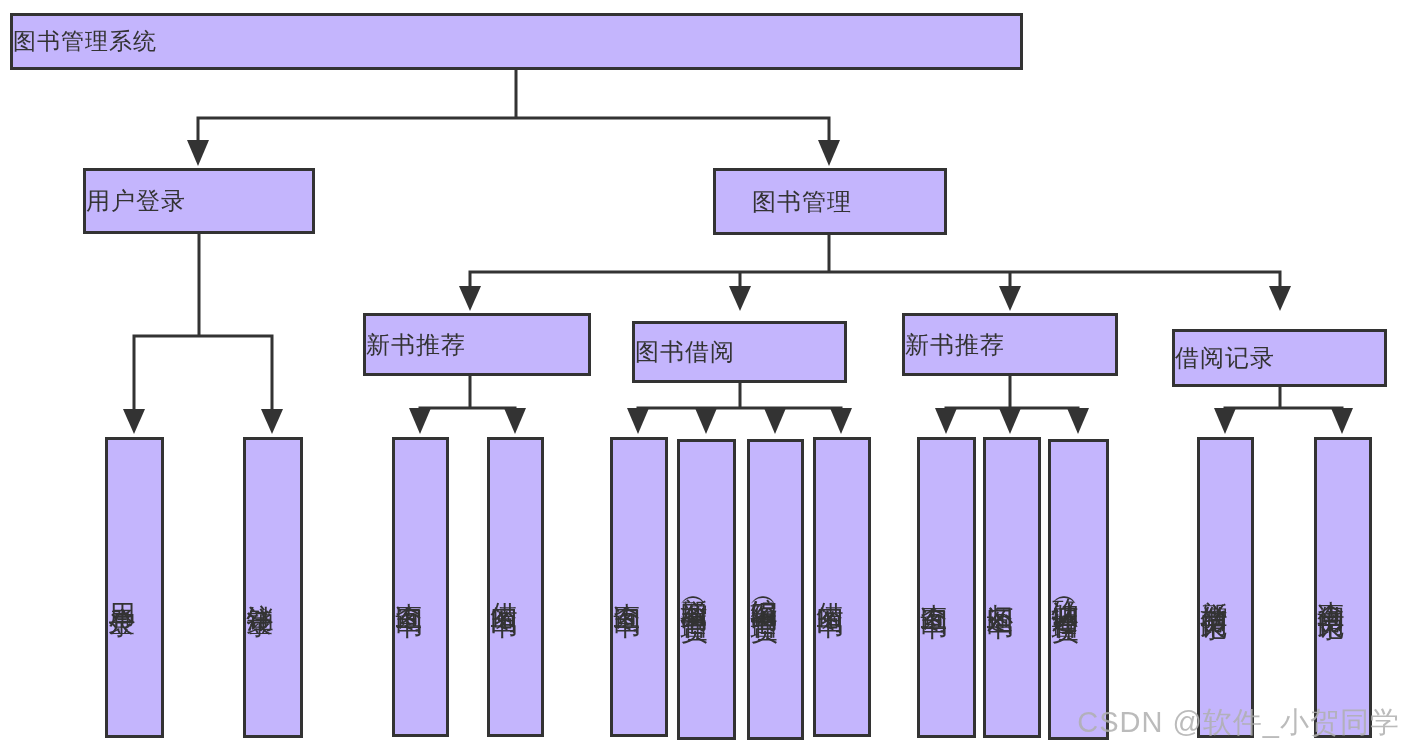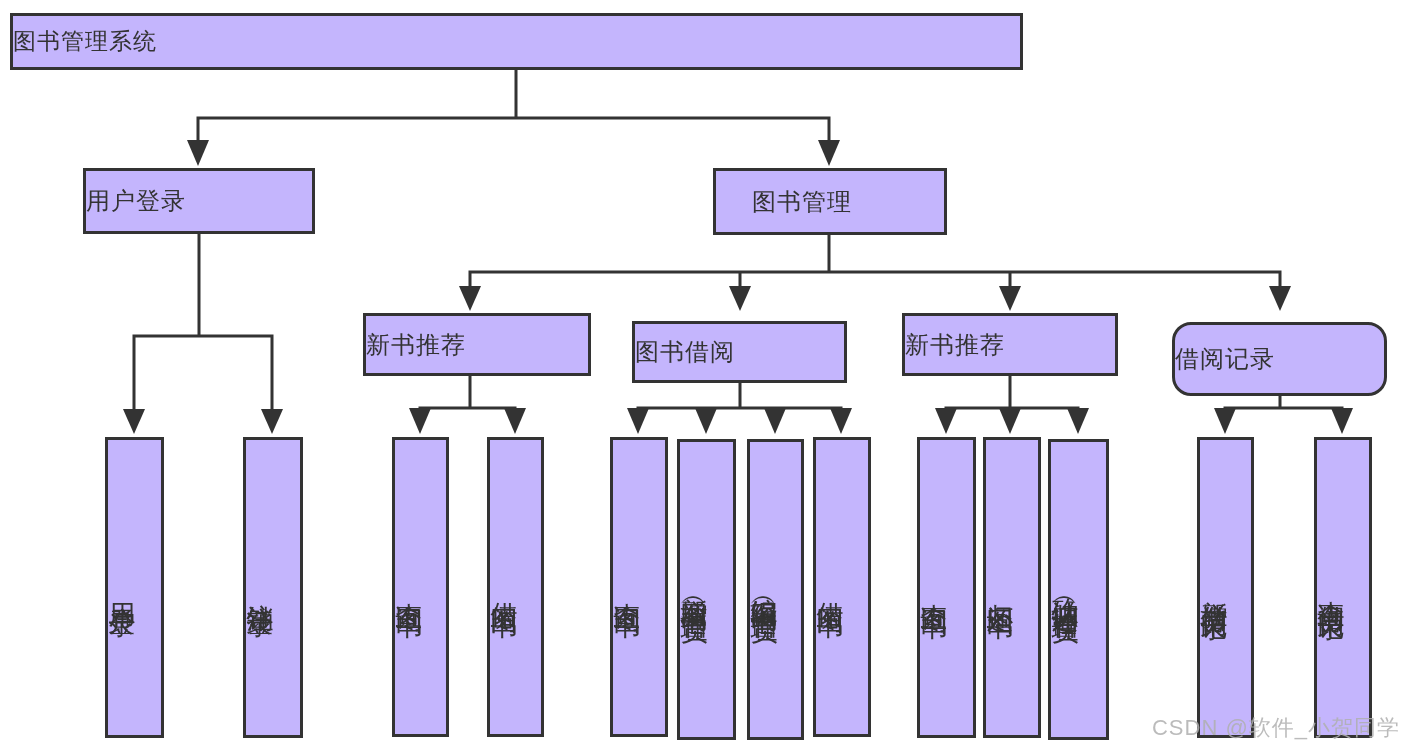--- a/index.html
+++ b/index.html
@@ -27,21 +27,21 @@
     writing-mode:vertical-rl;
     letter-spacing:3px;
     font-size:27px;
     line-height:1;
     white-space:nowrap;
   }
   .watermark{
     position:absolute;
     right:5px;
     bottom:4px;
-    font-size:22px;
+    font-size:29px;
     color:#b0b0b0;
     opacity:.85;
     z-index:10;
     letter-spacing:1px;
   }
 </style>
 </head>
 <body>
 
 <div id="canvas">
@@ -99,21 +99,21 @@
 
   <div class="box h" style="left:363px;top:313px;width:228px;height:63px;">
     <span>新书推荐</span>
   </div>
   <div class="box h" style="left:632px;top:313px;width:215px;height:62px;margin-top:8px;">
     <span>图书借阅</span>
   </div>
   <div class="box h" style="left:902px;top:313px;width:216px;height:63px;">
     <span>新书推荐</span>
   </div>
-  <div class="box h" style="left:1172px;top:322px;width:215px;height:74px;border-radius:19px;">
+  <div class="box h" style="left:1172px;top:329px;width:215px;height:58px;">
     <span>借阅记录</span>
   </div>
 
   <div class="box v" style="left:105px;top:437px;width:59px;height:301px;">
     <span>用户登录</span>
   </div>
   <div class="box v" style="left:243px;top:437px;width:60px;height:301px;">
     <span>注销登录</span>
   </div>
   <div class="box v" style="left:392px;top:437px;width:57px;height:300px;">

